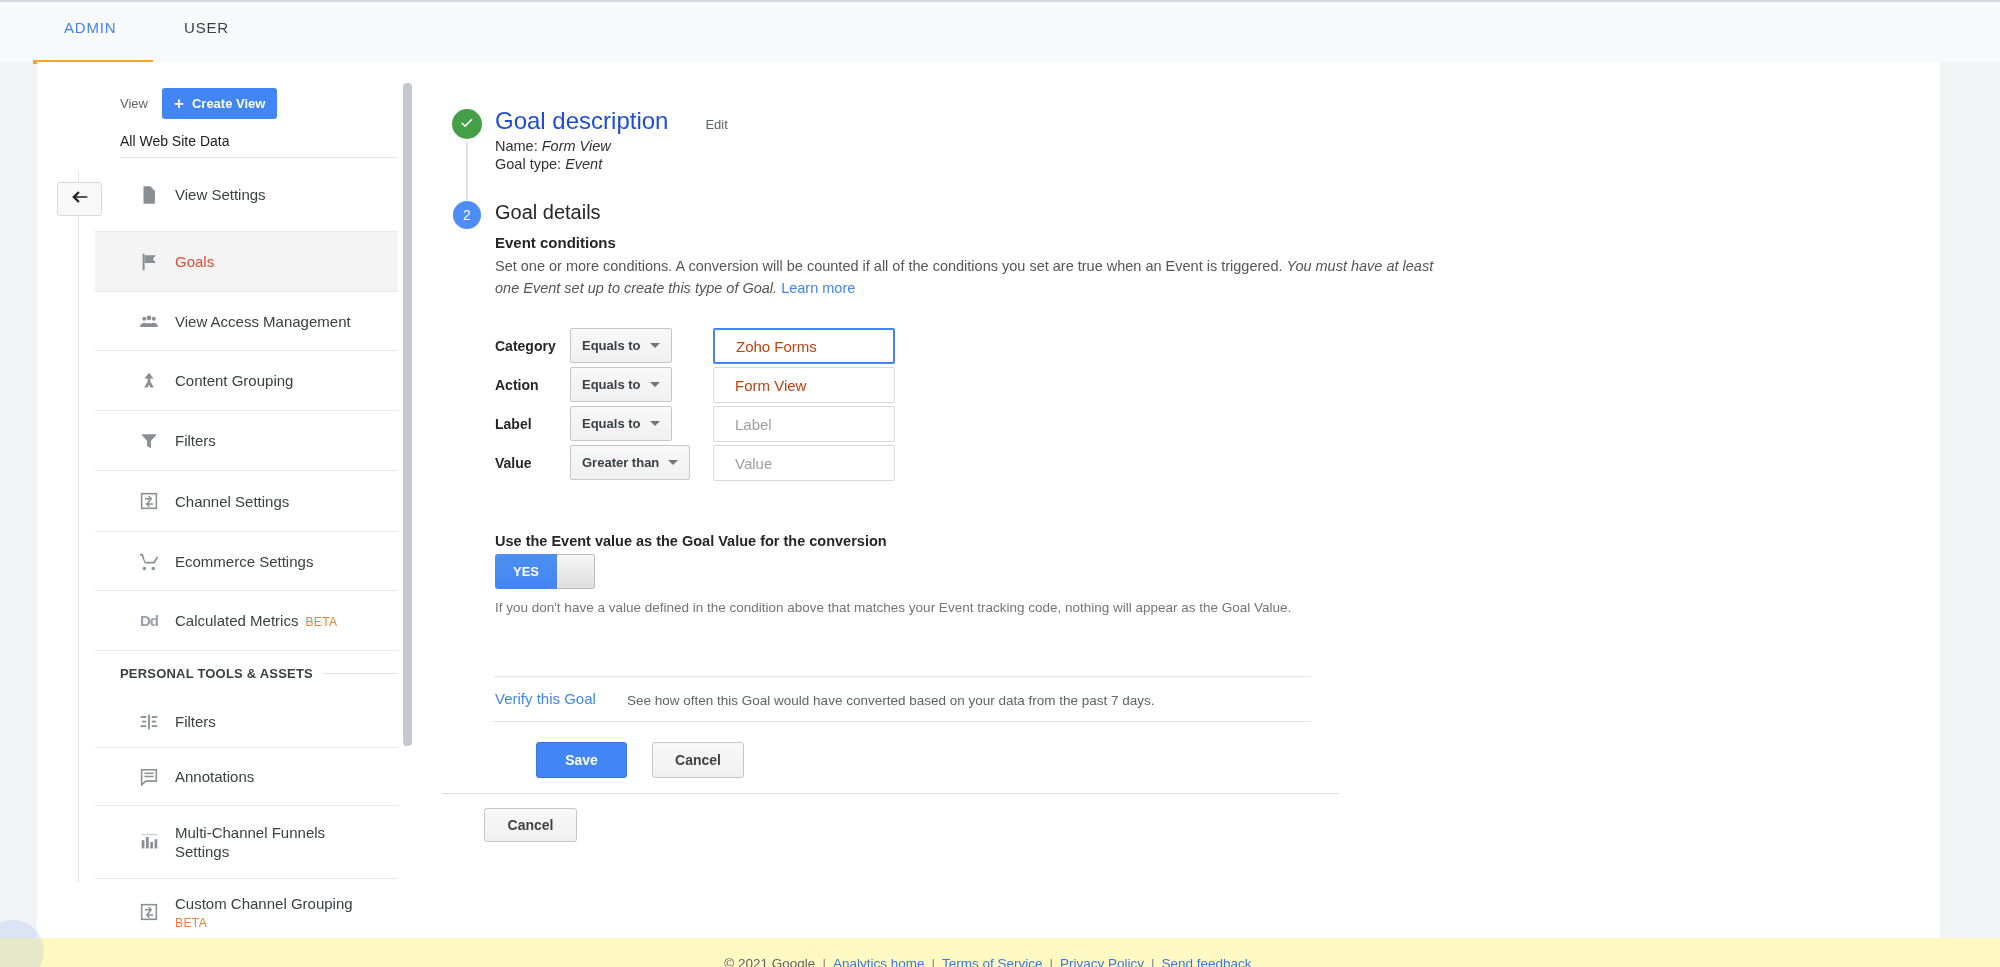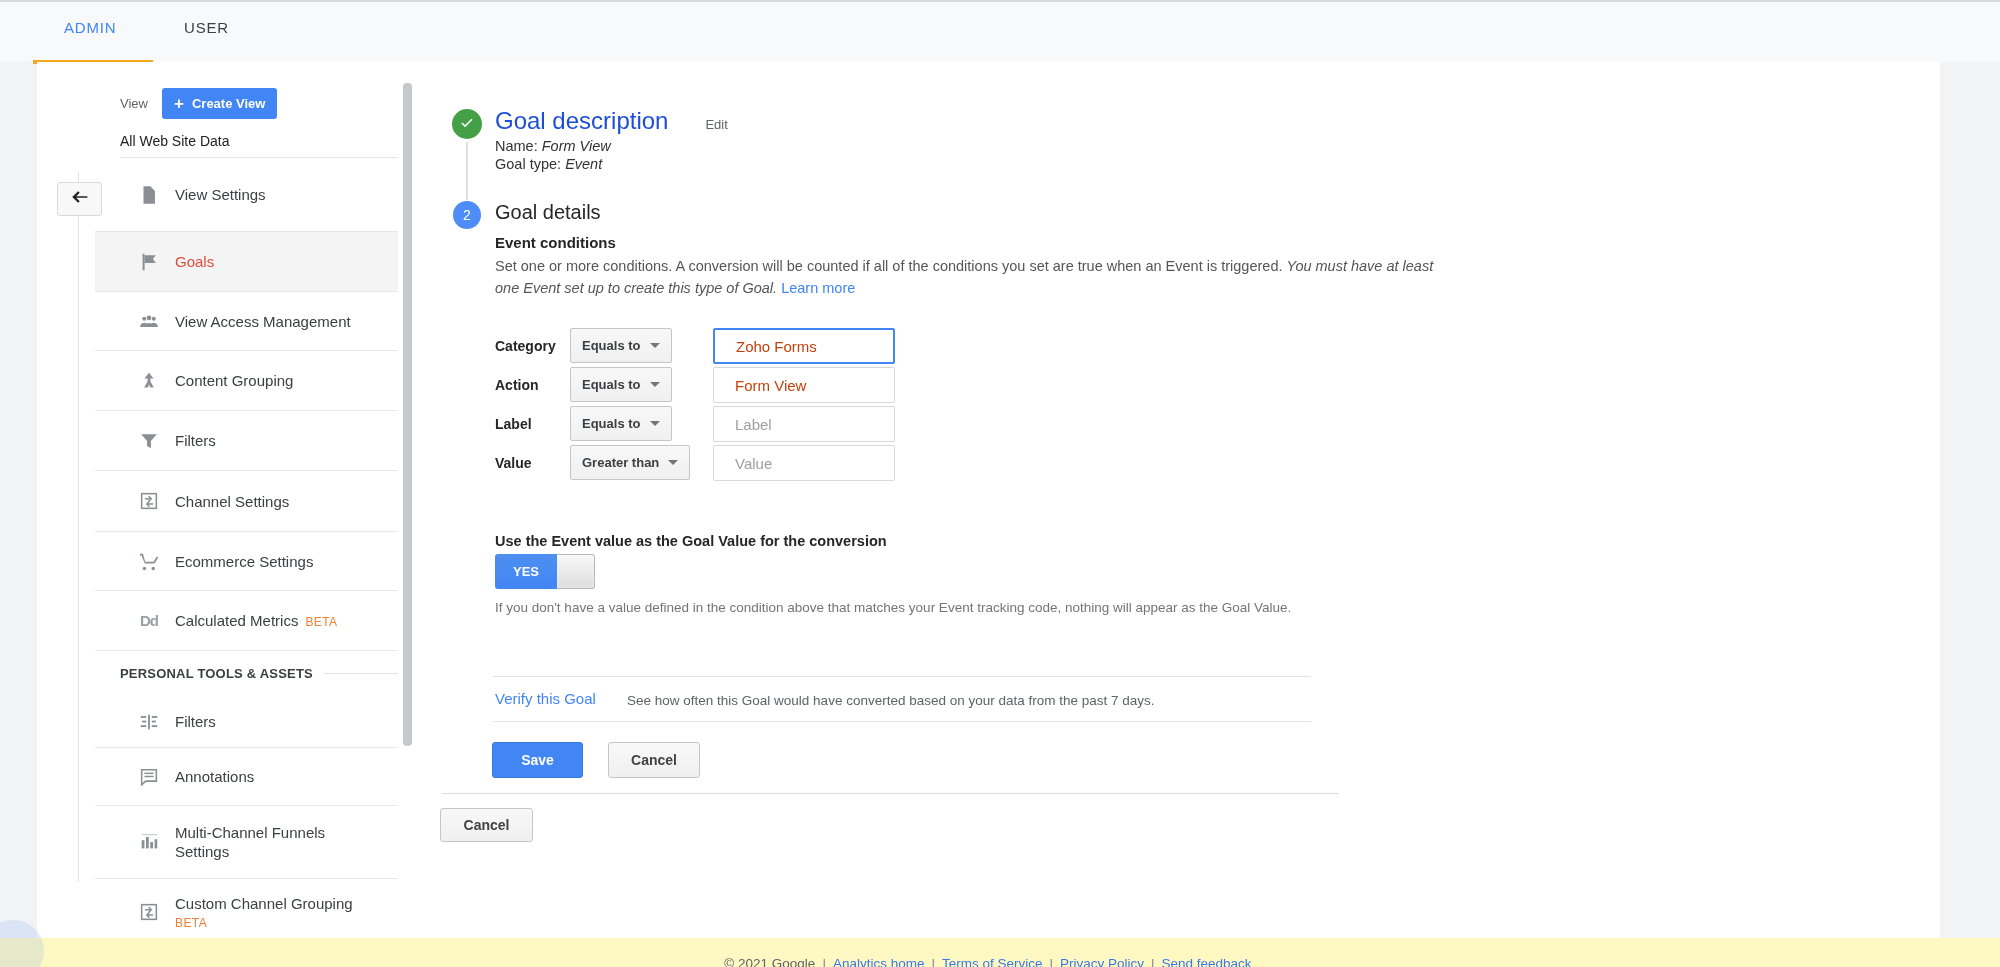--- a/index.html
+++ b/index.html
@@ -95,21 +95,21 @@
   .toggle { position:absolute; left:458px; top:492px; width:100px; height:35px; display:flex; border-radius:3px; cursor:pointer; }
   .toggle-on { width:62px; background:linear-gradient(#4d90f0,#4285f4); color:#fff; font-size:13px; font-weight:bold; display:flex; align-items:center; justify-content:center; border-radius:3px 0 0 3px; }
   .toggle-knob { width:38px; background:linear-gradient(#f8f8f8,#dddddd); border:1px solid #b8b8b8; border-left:none; border-radius:0 3px 3px 0; box-shadow:inset 0 0 2px #fff; }
   .toggle-note { position:absolute; left:458px; top:535px; width:825px; font-size:13.5px; line-height:22px; color:#757575; }
 
   .hr1 { position:absolute; left:456px; top:614px; width:818px; height:1px; background:#e4e4e4; }
   .verify-link { position:absolute; left:458px; top:628px; font-size:15px; color:#4285f4; cursor:pointer; }
   .verify-text { position:absolute; left:590px; top:631px; font-size:13.5px; color:#5f6368; }
   .hr2 { position:absolute; left:456px; top:659px; width:818px; height:1px; background:#e4e4e4; }
 
-  .btn { font-family:inherit; font-size:14px; font-weight:bold; border-radius:3px; cursor:pointer; }
+  .btn { font-family:inherit; font-size:14px; font-weight:bold; border-radius:3px; cursor:pointer;margin-left:44px; }
   .btn-save { position:absolute; left:455px; top:680px; width:91px; height:36px; background:#4285f4; border:1px solid #3c78dc; color:#fff; }
   .btn-cancel { position:absolute; left:571px; top:680px; width:92px; height:36px; background:linear-gradient(#f8f8f8,#f0f0f0); border:1px solid #c6c6c6; color:#424242; }
   .hr3 { position:absolute; left:405px; top:731px; width:897px; height:1px; background:#dcdcdc; }
   .btn-cancel-outer { position:absolute; left:403px; top:746px; width:93px; height:34px; background:linear-gradient(#f8f8f8,#f0f0f0); border:1px solid #c6c6c6; color:#424242; }
 
   
   .footer { position:absolute; left:0; top:938px; width:2000px; height:29px; background:#fef9c3; }
   .footer-text { position:absolute; left:0; top:18px; width:1976px; text-align:center; font-size:13.5px; color:#5f6368; white-space:nowrap; }
   .footer-text .flink { color:#3b78e7; cursor:pointer; }
   .footer-text .fsep { color:#80868b; margin:0 7px; }

